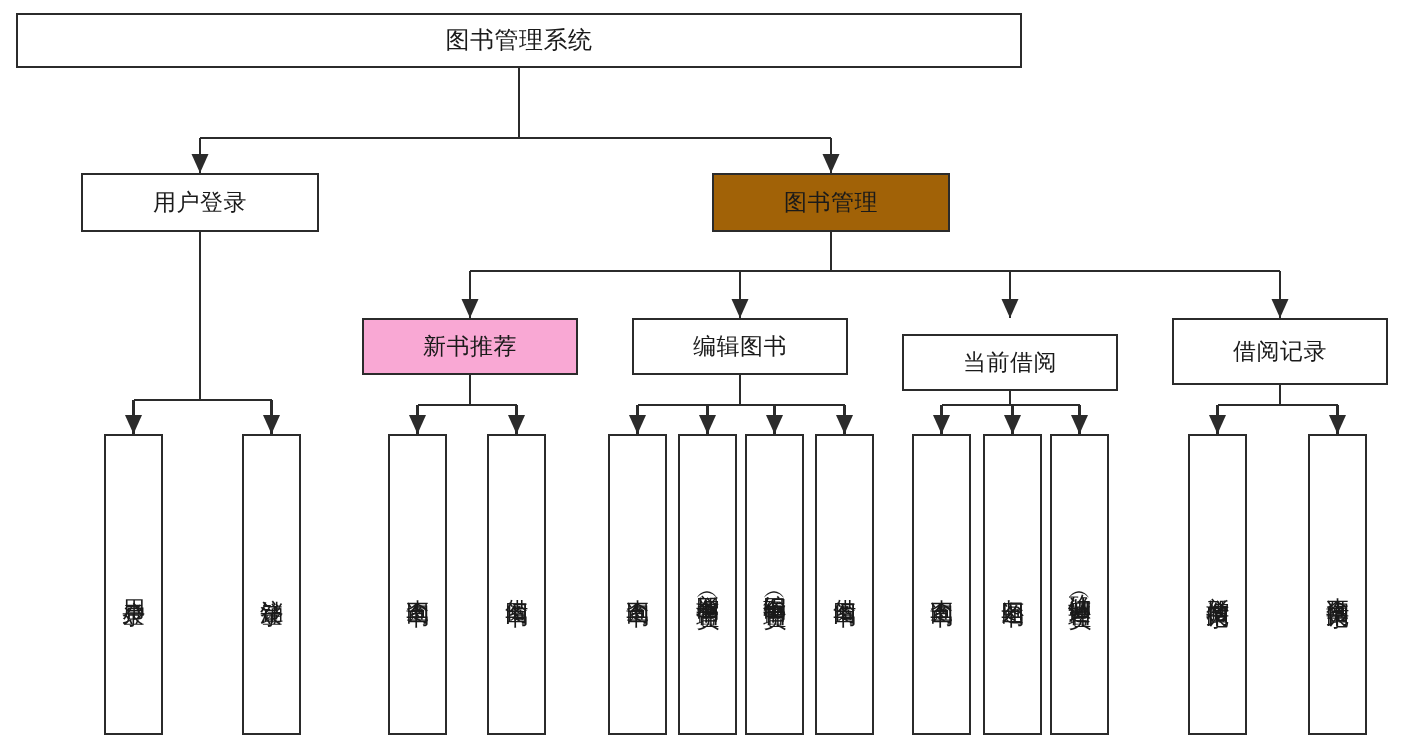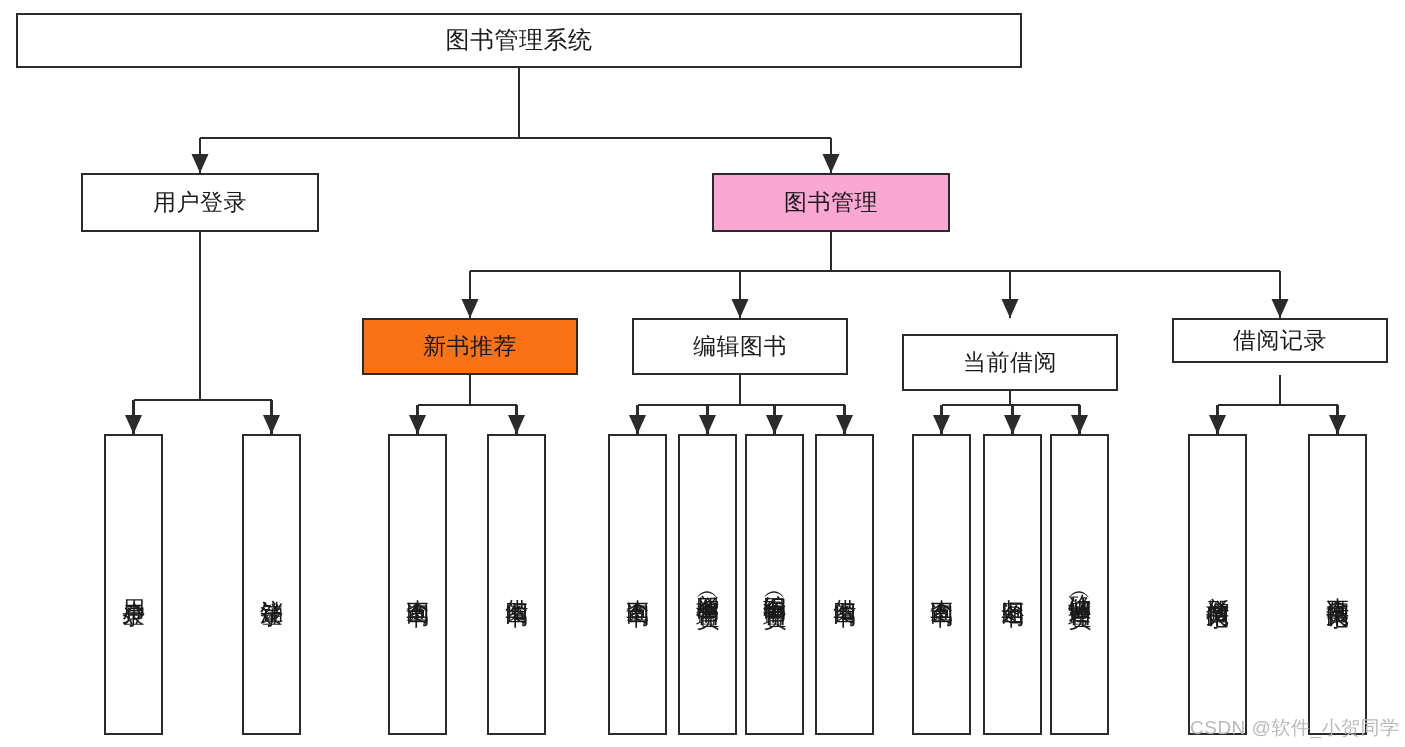--- a/index.html
+++ b/index.html
@@ -133,33 +133,33 @@
       <line x1="1337.5" y1="405" x2="1337.5" y2="434" stroke="#2b2b2b" stroke-width="2.6" shape-rendering="crispEdges"></line>
       <polygon points="1329,415 1346,415 1337.5,434" fill="#2b2b2b"></polygon>
     </svg>
   <div id="nodes-layer">
       <div class="node horizontal root" style="left: 16px; top: 13px; width: 1006px; height: 55px; border-color: rgb(43, 43, 43); background: rgb(255, 255, 255);">
         <span class="label" style="color: rgb(26, 26, 26);">图书管理系统</span>
       </div>
       <div class="node horizontal" style="left: 81px; top: 173px; width: 238px; height: 59px; border-color: rgb(43, 43, 43); background: rgb(255, 255, 255);">
         <span class="label" style="color: rgb(26, 26, 26);">用户登录</span>
       </div>
-      <div class="node horizontal" style="left: 712px; top: 173px; width: 238px; height: 59px; border-color: rgb(43, 43, 43); background: #f9a8d4;">
+      <div class="node horizontal" style="left: 712px; top: 173px; width: 238px; height: 59px; border-color: rgb(43, 43, 43); background: #a16207;">
         <span class="label" style="color: rgb(26, 26, 26);">图书管理</span>
       </div>
-      <div class="node horizontal" style="left: 362px; top: 318px; width: 216px; height: 57px; border-color: rgb(43, 43, 43); background: #f97316;">
+      <div class="node horizontal" style="left: 362px; top: 318px; width: 216px; height: 57px; border-color: rgb(43, 43, 43); background: #f9a8d4;">
         <span class="label" style="color: rgb(26, 26, 26);">新书推荐</span>
       </div>
       <div class="node horizontal" style="left: 632px; top: 318px; width: 216px; height: 57px; border-color: rgb(43, 43, 43); background: rgb(255, 255, 255);">
         <span class="label" style="color: rgb(26, 26, 26);">编辑图书</span>
       </div>
       <div class="node horizontal" style="left: 902px; top: 334px; width: 216px; height: 57px; border-color: rgb(43, 43, 43); background: rgb(255, 255, 255);">
         <span class="label" style="color: rgb(26, 26, 26);">当前借阅</span>
       </div>
-      <div class="node horizontal" style="left: 1172px; top: 318px; width: 216px; height: 45px; border-color: rgb(43, 43, 43); background: rgb(255, 255, 255);">
+      <div class="node horizontal" style="left: 1172px; top: 318px; width: 216px; height: 67px; border-color: rgb(43, 43, 43); background: rgb(255, 255, 255);">
         <span class="label" style="color: rgb(26, 26, 26);">借阅记录</span>
       </div>
       <div class="node vertical" style="left: 104px; top: 434px; width: 59px; height: 301px; border-color: rgb(43, 43, 43); background: rgb(255, 255, 255);">
         <span class="label" style="color: rgb(26, 26, 26);">用户登录</span>
       </div>
       <div class="node vertical" style="left: 242px; top: 434px; width: 59px; height: 301px; border-color: rgb(43, 43, 43); background: rgb(255, 255, 255);">
         <span class="label" style="color: rgb(26, 26, 26);">注销登录</span>
       </div>
       <div class="node vertical" style="left: 388px; top: 434px; width: 59px; height: 301px; border-color: rgb(43, 43, 43); background: rgb(255, 255, 255);">
         <span class="label" style="color: rgb(26, 26, 26);">查询图书</span>
@@ -188,14 +188,13 @@
       <div class="node vertical" style="left: 1050px; top: 434px; width: 59px; height: 301px; border-color: rgb(43, 43, 43); background: rgb(255, 255, 255);">
         <span class="label" style="color: rgb(26, 26, 26);">确认归还（管理员）</span>
       </div>
       <div class="node vertical" style="left: 1188px; top: 434px; width: 59px; height: 301px; border-color: rgb(43, 43, 43); background: rgb(255, 255, 255);">
         <span class="label" style="color: rgb(26, 26, 26);">新增借阅记录</span>
       </div>
       <div class="node vertical" style="left: 1308px; top: 434px; width: 59px; height: 301px; border-color: rgb(43, 43, 43); background: rgb(255, 255, 255);">
         <span class="label" style="color: rgb(26, 26, 26);">查询借阅记录</span>
       </div>
     </div>
-  <div class="watermark" style="left: 1190px; top: 715px; color: rgb(185, 185, 185);">CSDN @软件_小贺同学</div>
 </div>
 
 </body></html>

